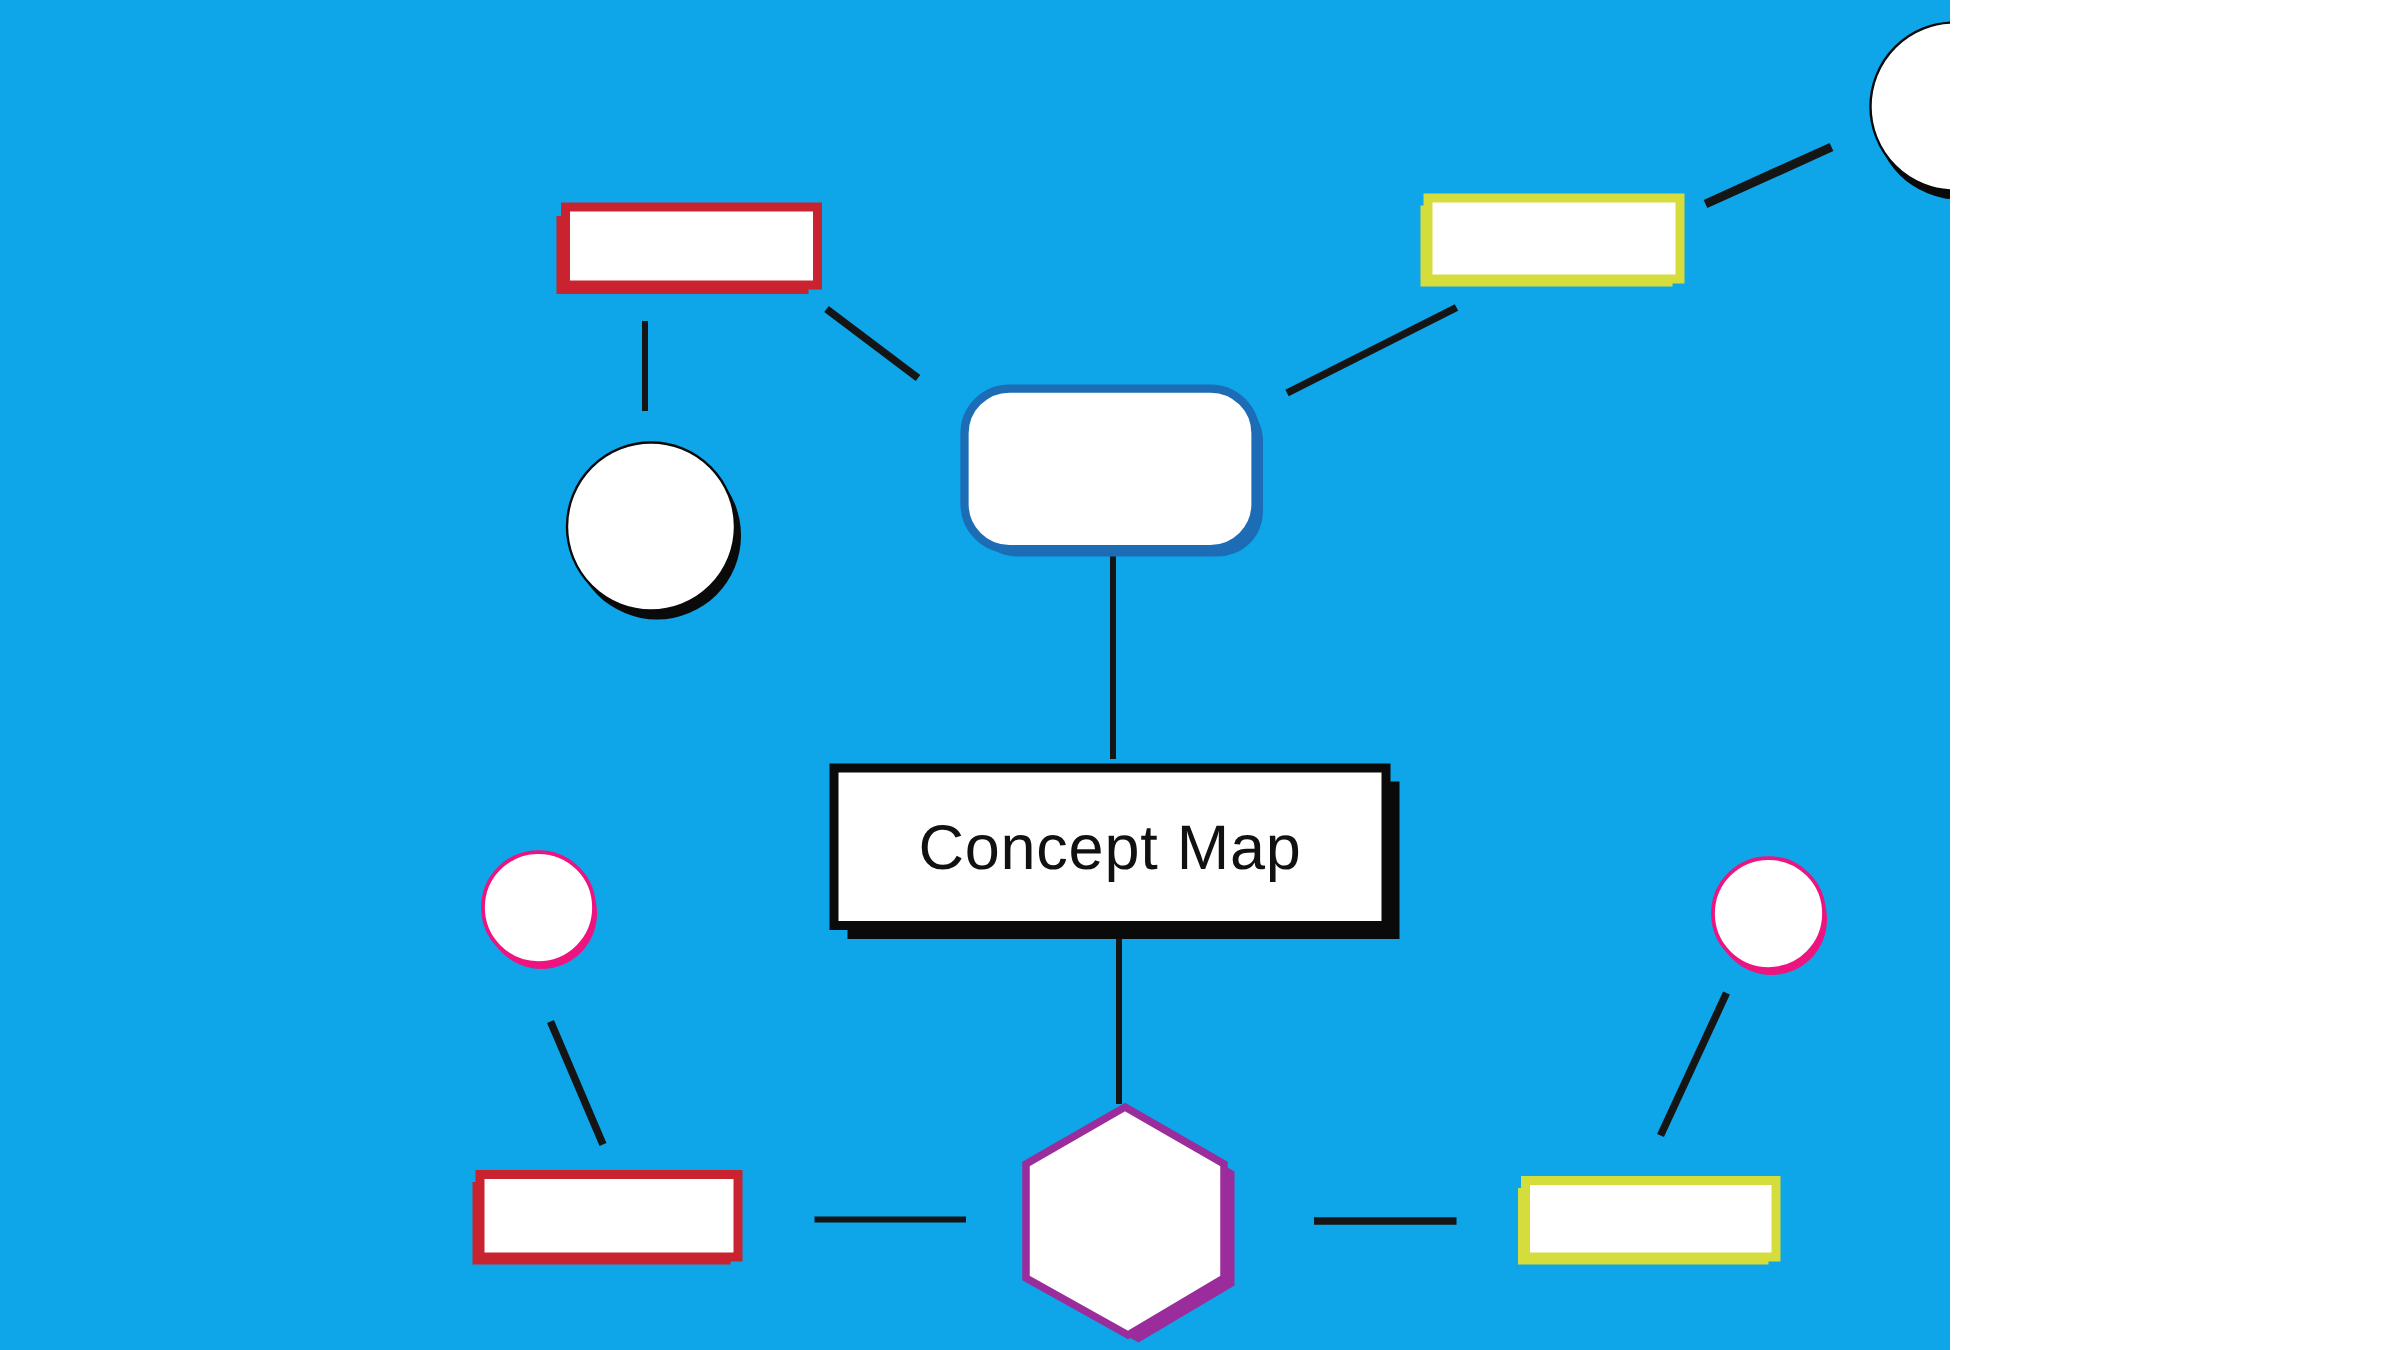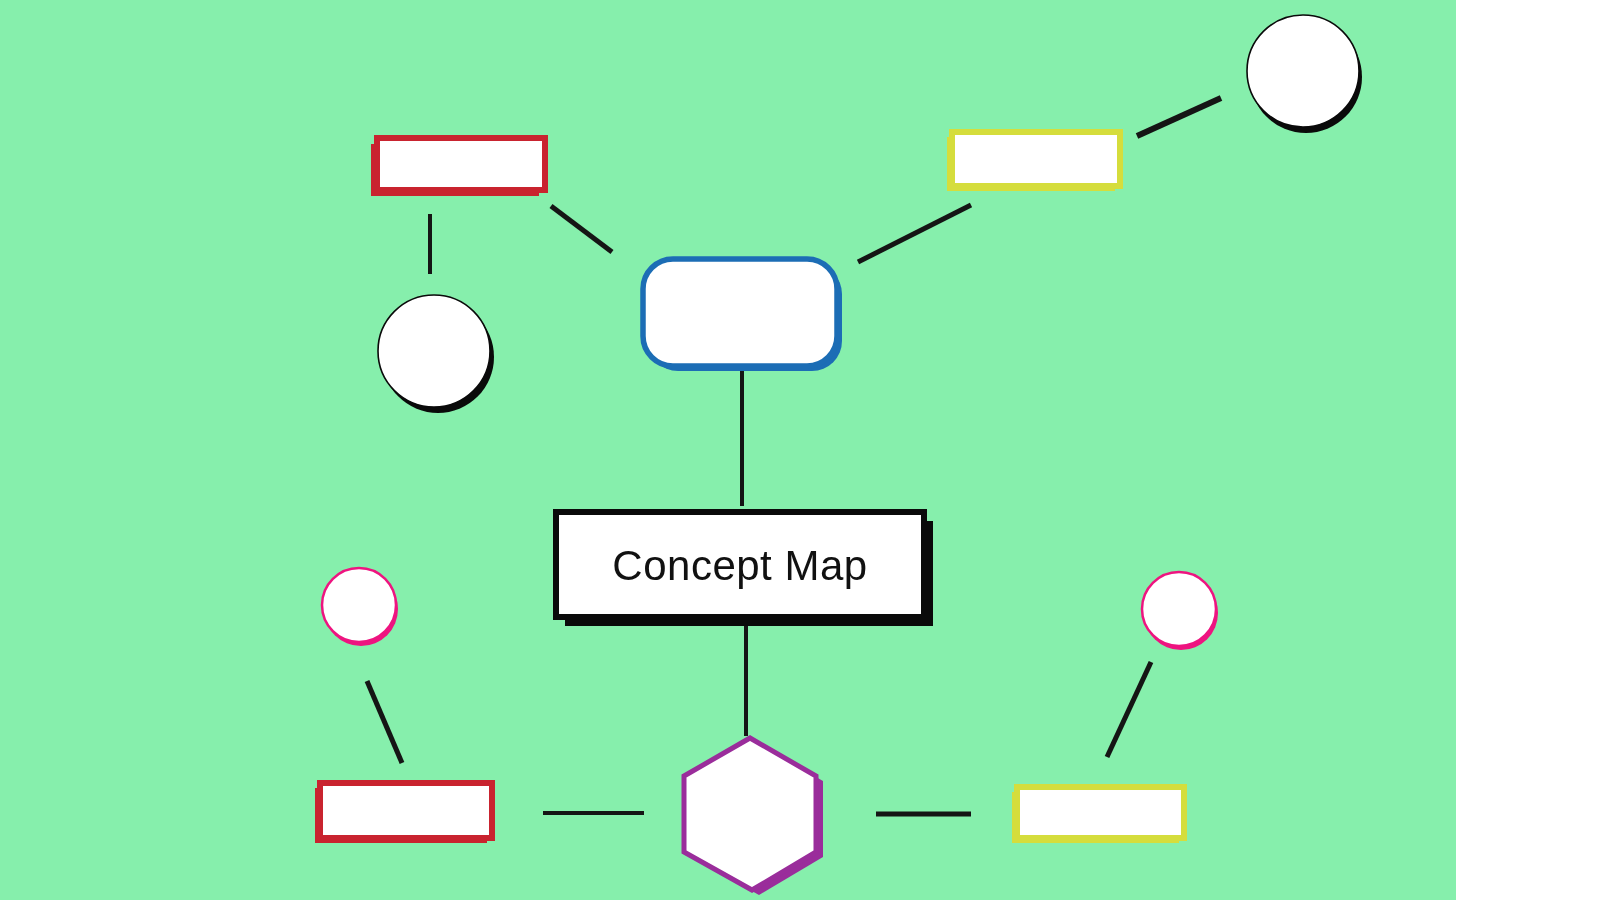--- a/index.html
+++ b/index.html
@@ -3,23 +3,23 @@
 <meta charset="utf-8">
 <style>
   html, body {
     margin: 0;
     padding: 0;
     background: #ffffff;
     font-family: "Liberation Sans", sans-serif;
   }
   .canvas-wrap {
     position: relative;
-    width: 1456px;
+    width: 1300px;
     height: 900px;
-    background: #86efac;
+    background: #0ea5e9;
     overflow: hidden;
   }
   svg { display: block; }
   .node-label {
     font-family: "Liberation Sans", "DejaVu Sans", sans-serif;
     font-size: 42px;
     fill: #111111;
     letter-spacing: 0.5px;
   }
 </style>

